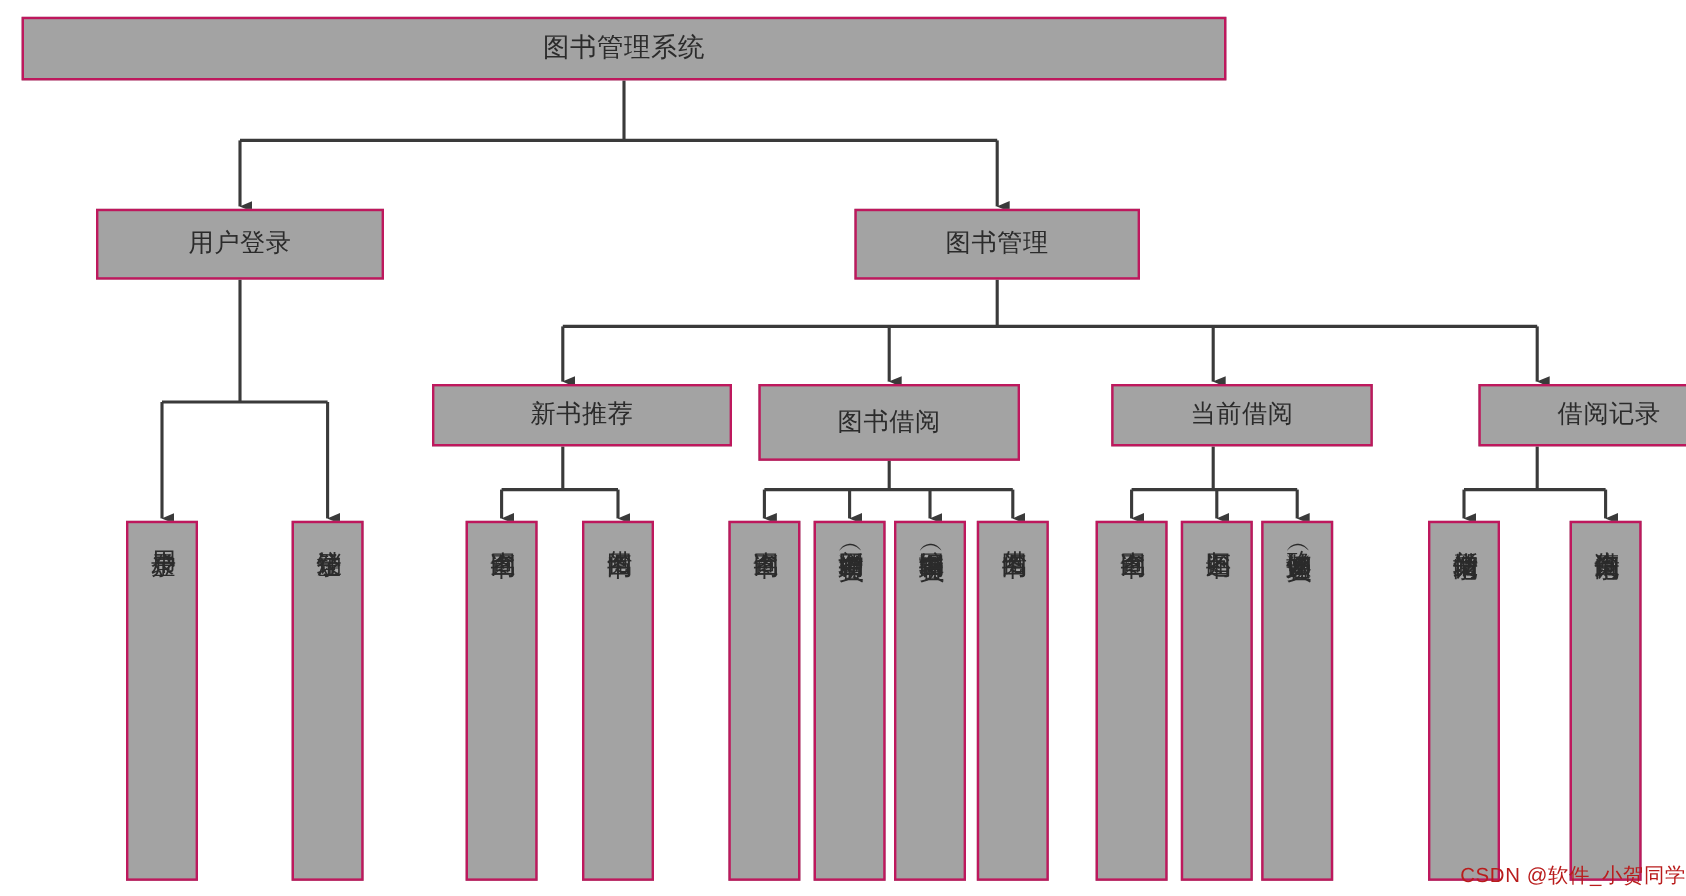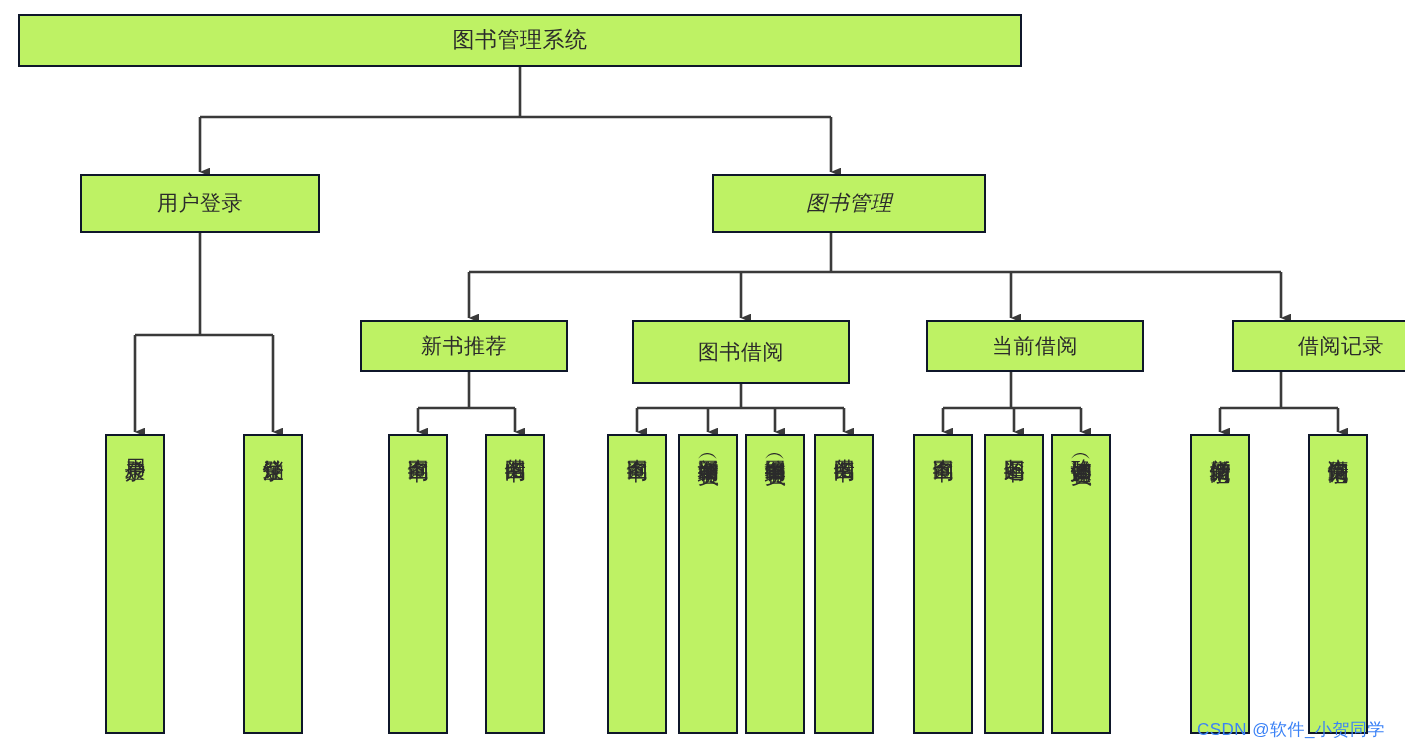--- a/index.html
+++ b/index.html
@@ -21,22 +21,22 @@
     position: absolute;
     left: 0;
     top: 0;
     width: 1405px;
     height: 747px;
     pointer-events: none;
   }
   .node {
     position: absolute;
     box-sizing: border-box;
-    background: #bef264;
-    border: 2px solid #0f172a;
+    background: #a3a3a3;
+    border: 2px solid #be185d;
     display: flex;
     align-items: center;
     justify-content: center;
     color: #2b2b2b;
   }
   .node .label {
     display: block;
     text-align: center;
     line-height: 1.28;
     letter-spacing: 0.5px;
@@ -58,24 +58,24 @@
   .node.v .label {
     writing-mode: vertical-rl;
     text-orientation: upright;
     font-size: 21px;
     line-height: 1.08;
     letter-spacing: 1px;
     white-space: nowrap;
   }
   #watermark {
     position: absolute;
-    right: 20px;
+    right: 0;
     bottom: 6px;
     font-size: 17px;
-    color: #3b82f6;
+    color: #b91c1c;
     white-space: nowrap;
     letter-spacing: 0.5px;
   }
 </style>
 </head>
 <body>
 
 <div id="canvas">
 
   <svg id="wires" viewBox="0 0 1405 747">
@@ -129,25 +129,25 @@
     </g>
   </svg>
 
   <div class="node h root" style="left:18px; top:14px; width:1004px; height:53px;">
     <span class="label">图书管理系统</span>
   </div>
 
   <div class="node h" style="left:80px; top:174px; width:240px; height:59px;">
     <span class="label">用户登录</span>
   </div>
-  <div class="node h" style="left:712px; top:174px; width:274px; height:59px;font-style:italic;">
+  <div class="node h" style="left:712px; top:174px; width:238px; height:59px;">
     <span class="label">图书管理</span>
   </div>
 
-  <div class="node h" style="left:360px; top:320px; width:208px; height:52px;">
+  <div class="node h" style="left:360px; top:320px; width:250px; height:52px;">
     <span class="label">新书推荐</span>
   </div>
   <div class="node h" style="left:632px; top:320px; width:218px; height:64px;">
     <span class="label">图书借阅</span>
   </div>
   <div class="node h" style="left:902px; top:320px; width:218px; height:52px;margin-left:24px;">
     <span class="label">当前借阅</span>
   </div>
   <div class="node h" style="left:1196px; top:320px; width:218px; height:52px;margin-left:36px;">
     <span class="label">借阅记录</span>

